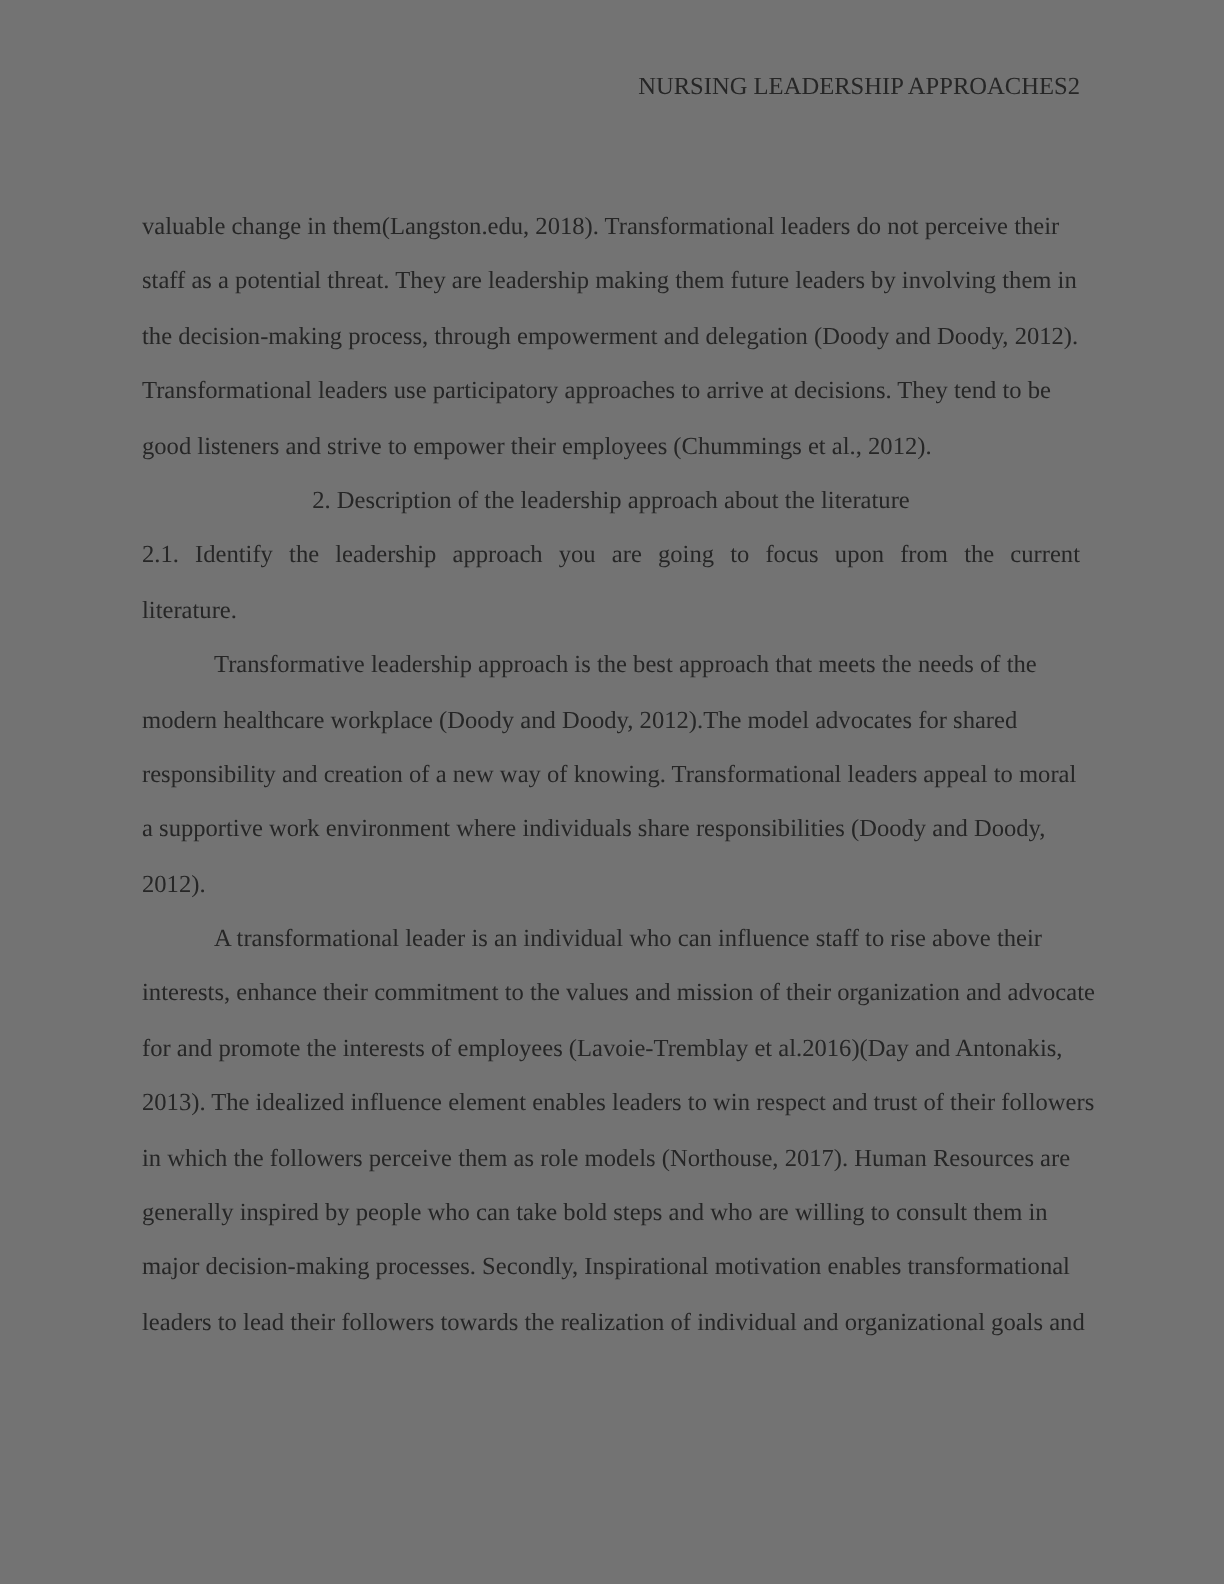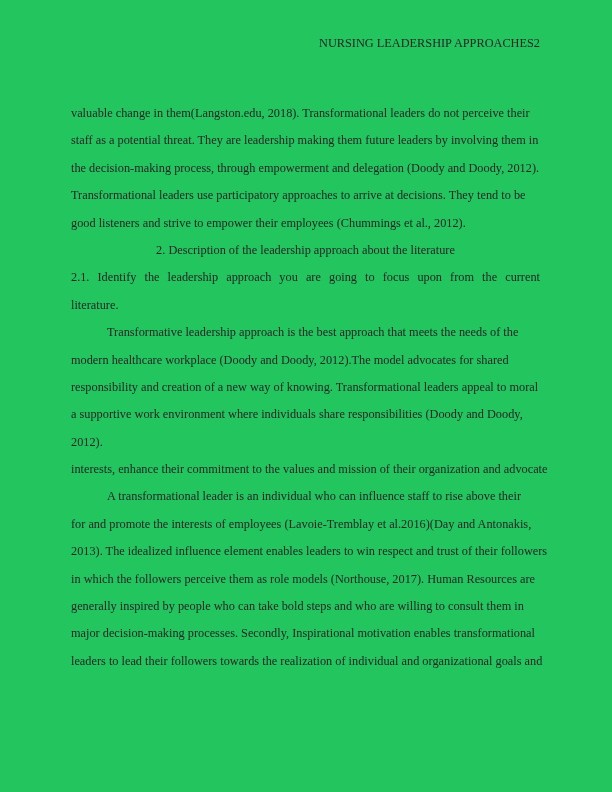--- a/index.html
+++ b/index.html
@@ -4,21 +4,21 @@
 <style>
   html, body {
     margin: 0;
     padding: 0;
     background: #ffffff;
   }
   .page {
     position: relative;
     width: 612px;
     height: 792px;
-    background: #22c55e;
+    background: #737373;
     overflow: hidden;
     font-family: "Liberation Serif", "DejaVu Serif", serif;
     color: #262626;
   }
   .header {
     position: absolute;
     top: 36px;
     left: 72px;
     right: 72px;
     text-align: right;
@@ -80,22 +80,22 @@
         <div class="line bold">literature.</div>
       </div>
       <div class="paragraph">
         <div class="line indent">Transformative leadership approach is the best approach that meets the needs of the</div>
         <div class="line">modern healthcare workplace (Doody and Doody, 2012).The model advocates for shared</div>
         <div class="line">responsibility and creation of a new way of knowing. Transformational leaders appeal to moral</div>
         <div class="line">a supportive work environment where individuals share responsibilities (Doody and Doody,</div>
         <div class="line">2012).</div>
       </div>
       <div class="paragraph">
+        <div class="line indent">A transformational leader is an individual who can influence staff to rise above their</div>
         <div class="line">interests, enhance their commitment to the values and mission of their organization and advocate</div>
-        <div class="line indent">A transformational leader is an individual who can influence staff to rise above their</div>
         <div class="line">for and promote the interests of employees (Lavoie-Tremblay et al.2016)(Day and Antonakis,</div>
         <div class="line">2013). The idealized influence element enables leaders to win respect and trust of their followers</div>
         <div class="line">in which the followers perceive them as role models (Northouse, 2017). Human Resources are</div>
         <div class="line">generally inspired by people who can take bold steps and who are willing to consult them in</div>
         <div class="line">major decision-making processes. Secondly, Inspirational motivation enables transformational</div>
         <div class="line">leaders to lead their followers towards the realization of individual and organizational goals and</div>
       </div>
     </div>
 </div>
 

